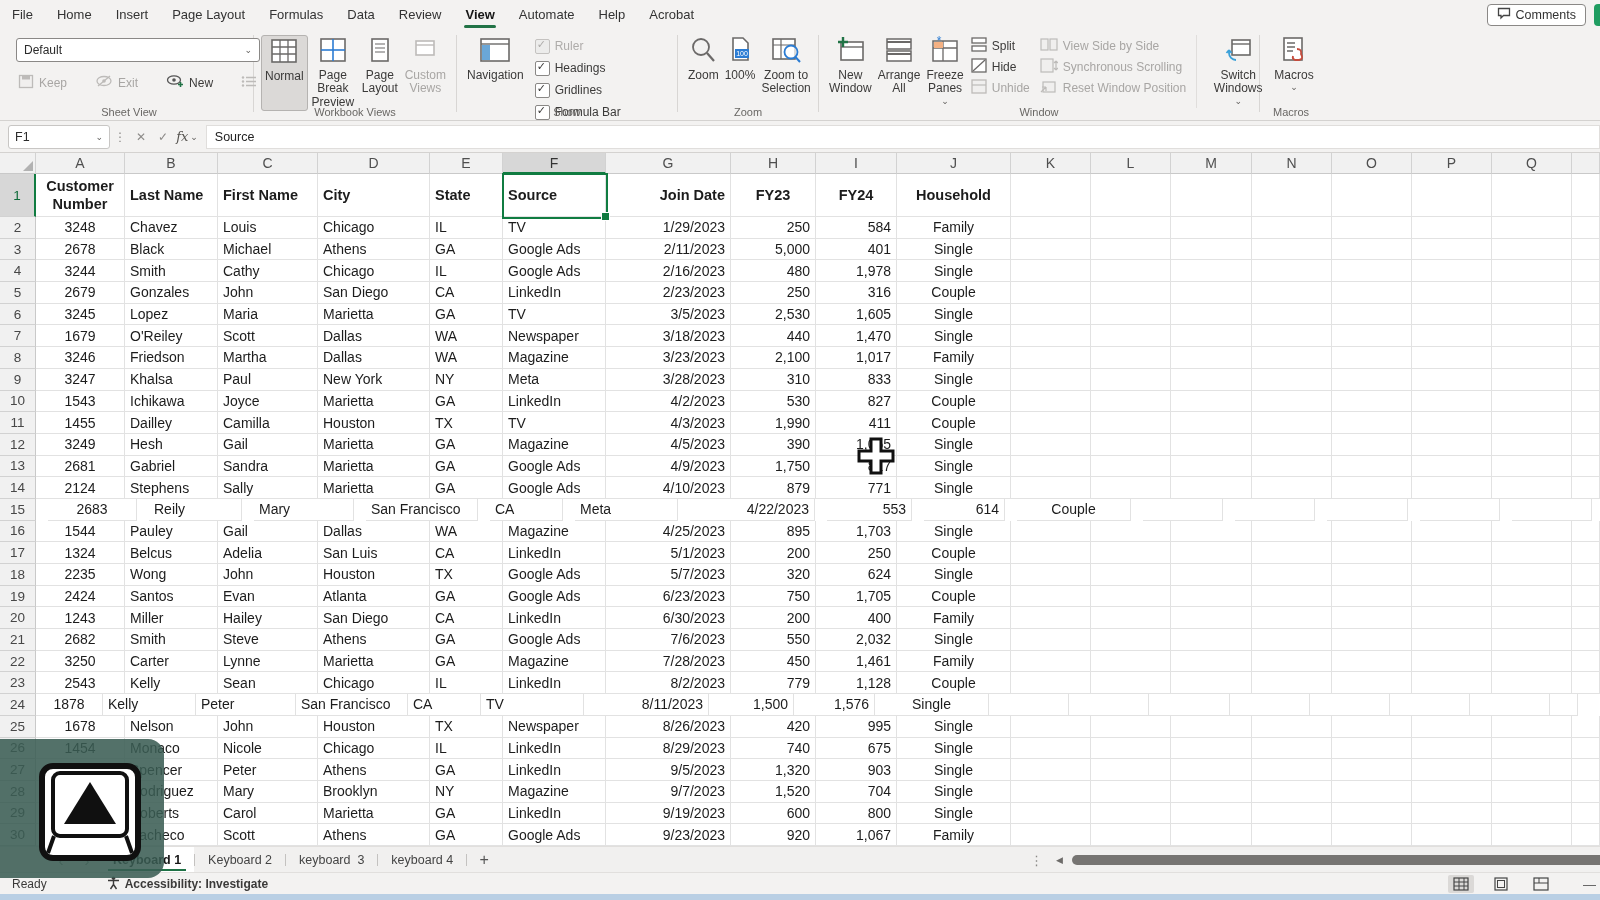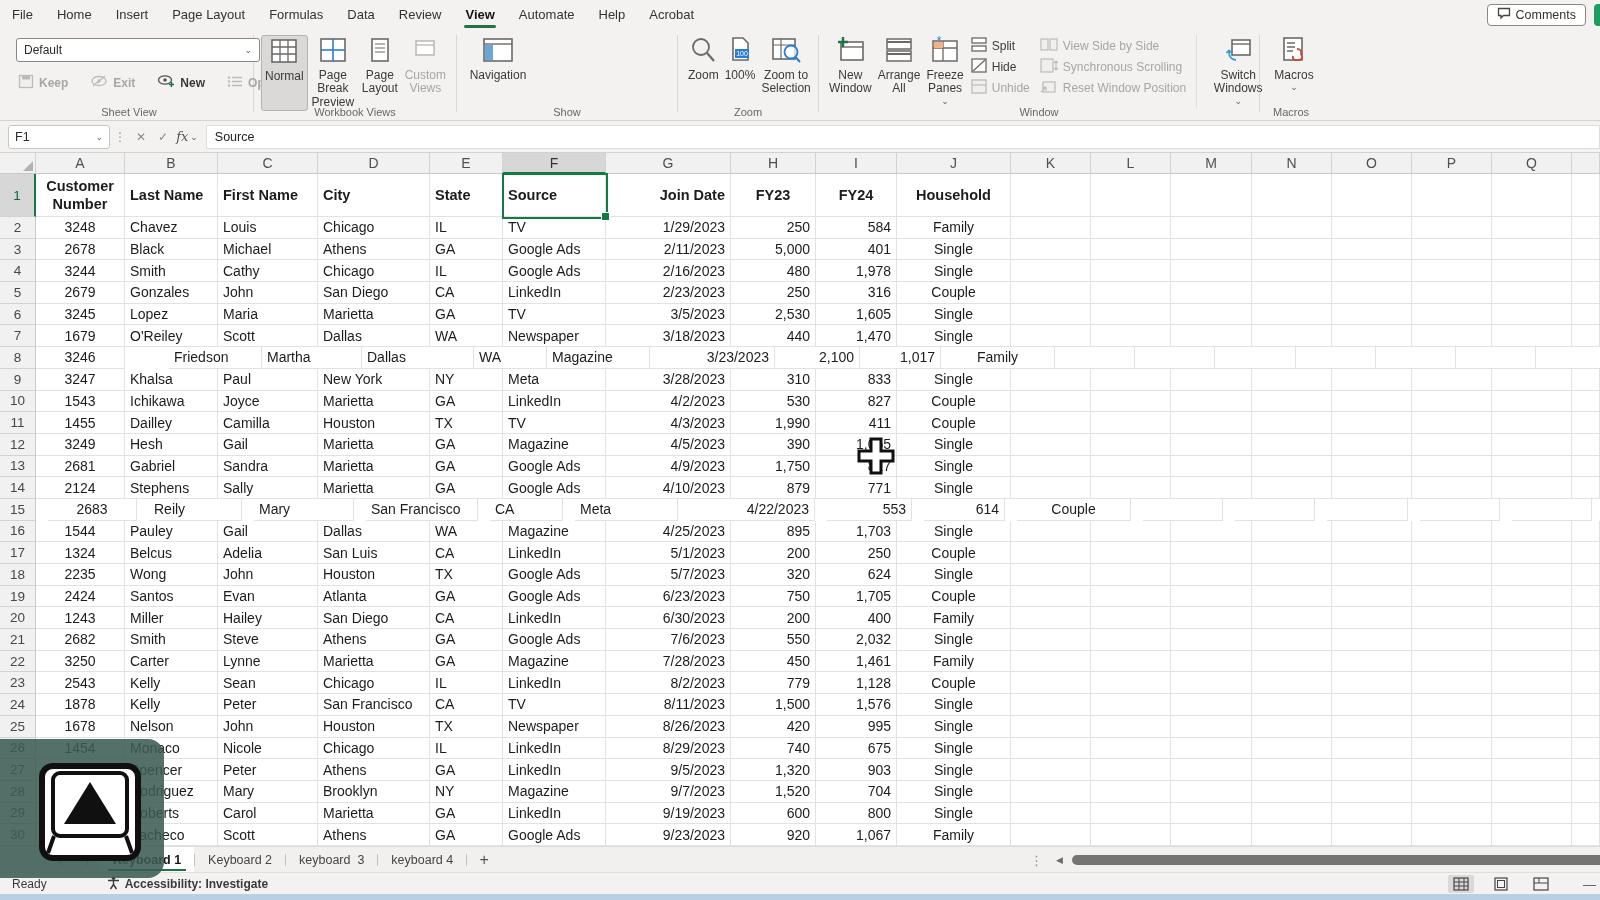--- a/index.html
+++ b/index.html
@@ -26,21 +26,21 @@
   .smallbtn{display:flex;align-items:center;gap:5px;font-size:12px;color:#3b3a39;height:21px;white-space:nowrap;}
   .chkrow{display:flex;align-items:center;gap:5px;font-size:12px;color:#3b3a39;height:22px;white-space:nowrap;}
   .chk{width:13px;height:13px;border:1px solid #8a8886;background:#fff;border-radius:2px;position:relative;flex:0 0 auto;}
   .chk.checked::after{content:"✓";position:absolute;left:1px;top:-2px;font-size:11px;color:#3b3a39;}
   .chkrow.disabled{color:#aeacaa;}
   .chkrow.disabled .chk{border-color:#c4c2c0;background:#ececeb;}
   .chkrow.disabled .chk.checked::after{color:#aeacaa;}
   .ddarrow{font-size:9px;color:#605e5c;}
   
   #sv-dropdown{width:228px;height:22px;background:#fff;border:1px solid #8a8886;border-radius:3px;display:flex;align-items:center;justify-content:space-between;padding:0 7px;font-size:12px;color:#2b2b2b;margin:3px 0 10px 4px;}
-  #sv-btnrow{display:flex;gap:22px;margin-left:6px;font-weight:bold;}
+  #sv-btnrow{display:flex;gap:28px;margin-left:6px;}
   
   #formulabar{position:absolute;left:0;top:121px;width:1600px;height:31px;background:#f3f2f1;border-bottom:1px solid #d4d2d0;display:flex;align-items:center;}
   #namebox{width:88px;height:22px;background:#fff;border:1px solid #c8c6c4;border-radius:3px;margin-left:8px;display:flex;align-items:center;justify-content:space-between;padding:0 6px;font-size:12.5px;}
   .fbicon{color:#8d8b89;font-size:12px;padding:0 6px;}
   #fxlabel{font-family:"DejaVu Serif",serif;font-style:italic;font-size:13px;color:#55534f;padding:0 2px;}
   #formulafield{flex:1;height:22px;background:#fff;border:1px solid #e0dedc;margin:0 0 0 8px;display:flex;align-items:center;padding-left:8px;font-size:12.5px;color:#222;}
   
   #grid{position:absolute;left:0;top:153px;width:1600px;height:693px;background:#fff;overflow:hidden;}
   .grow{display:flex;}
   .gc{box-sizing:border-box;border-right:1px solid #e2e2e2;border-bottom:1px solid #e2e2e2;
@@ -205,20 +205,38 @@
         <div class="bigbtn" style="width: 62px;">
           <div class="bicon">
             <span><svg width="32" height="26" viewBox="0 0 32 26">
                 <rect x="2" y="2" width="28" height="22" fill="#fff" stroke="#6b6968" stroke-width="1.6"></rect>
                 <path d="M2 7h28" stroke="#6b6968" stroke-width="1.4"></path>
                 <rect x="3" y="8" width="8" height="15" fill="#6aa7d8"></rect>
               </svg></span>
           </div>
           <div>Navigation</div>
         </div>
+        <div style="display: flex; flex-wrap: wrap; width: 150px; align-content: flex-start;">
+          <label class="chkrow disabled" style="width: 72px;">
+            <span class="chk checked"></span>
+            <span>Ruler</span>
+          </label>
+          <label class="chkrow" style="width: 72px;">
+            <span class="chk checked"></span>
+            <span>Headings</span>
+          </label>
+          <label class="chkrow" style="width: 140px;">
+            <span class="chk checked"></span>
+            <span>Gridlines</span>
+          </label>
+          <label class="chkrow" style="width: 140px;">
+            <span class="chk checked"></span>
+            <span>Formula Bar</span>
+          </label>
+        </div>
       </div>
       <div class="glabel">Show</div>
     </div>
     <div class="vsep"></div>
     <div class="rgroup" style="width: 134px;">
       <div style="display: flex;">
         <div class="bigbtn" style="width: 38px;">
           <div class="bicon">
             <span><svg width="28" height="28" viewBox="0 0 28 28">
                 <circle cx="12" cy="11" r="8" fill="none" stroke="#6b6968" stroke-width="1.8"></circle>
@@ -541,21 +559,21 @@
       <div class="gc al" style="width: 81px;"></div>
       <div class="gc al" style="width: 80px;"></div>
       <div class="gc al" style="width: 80px;"></div>
       <div class="gc al" style="width: 80px;"></div>
       <div class="gc al" style="width: 80px;"></div>
       <div class="gc al" style="width: 28px;"></div>
     </div>
     <div class="grow" style="height: 21.7px;">
       <div class="rn" style="width: 36px;">8</div>
       <div class="gc ac" style="width: 89px;">3246</div>
-      <div class="gc al" style="width: 93px; margin-left: 44px;">Friedson</div>
+      <div class="gc al" style="width: 93px;">Friedson</div>
       <div class="gc al" style="width: 100px;">Martha</div>
       <div class="gc al" style="width: 112px;">Dallas</div>
       <div class="gc al" style="width: 73px;">WA</div>
       <div class="gc al" style="width: 103px;">Magazine</div>
       <div class="gc ar" style="width: 125px;">3/23/2023</div>
       <div class="gc ar" style="width: 85px;">2,100</div>
       <div class="gc ar" style="width: 81px;">1,017</div>
       <div class="gc ac" style="width: 114px;">Family</div>
       <div class="gc al" style="width: 80px;"></div>
       <div class="gc al" style="width: 80px;"></div>
@@ -876,21 +894,21 @@
       <div class="gc al" style="width: 80px;"></div>
       <div class="gc al" style="width: 81px;"></div>
       <div class="gc al" style="width: 80px;"></div>
       <div class="gc al" style="width: 80px;"></div>
       <div class="gc al" style="width: 80px;"></div>
       <div class="gc al" style="width: 80px;"></div>
       <div class="gc al" style="width: 28px;"></div>
     </div>
     <div class="grow" style="height: 21.7px;">
       <div class="rn" style="width: 36px;">24</div>
-      <div class="gc ac" style="width: 89px;">1878</div>
+      <div class="gc ac" style="width: 67px;">1878</div>
       <div class="gc al" style="width: 93px;">Kelly</div>
       <div class="gc al" style="width: 100px;">Peter</div>
       <div class="gc al" style="width: 112px;">San Francisco</div>
       <div class="gc al" style="width: 73px;">CA</div>
       <div class="gc al" style="width: 103px;">TV</div>
       <div class="gc ar" style="width: 125px;">8/11/2023</div>
       <div class="gc ar" style="width: 85px;">1,500</div>
       <div class="gc ar" style="width: 81px;">1,576</div>
       <div class="gc ac" style="width: 114px;">Single</div>
       <div class="gc al" style="width: 80px;"></div>

